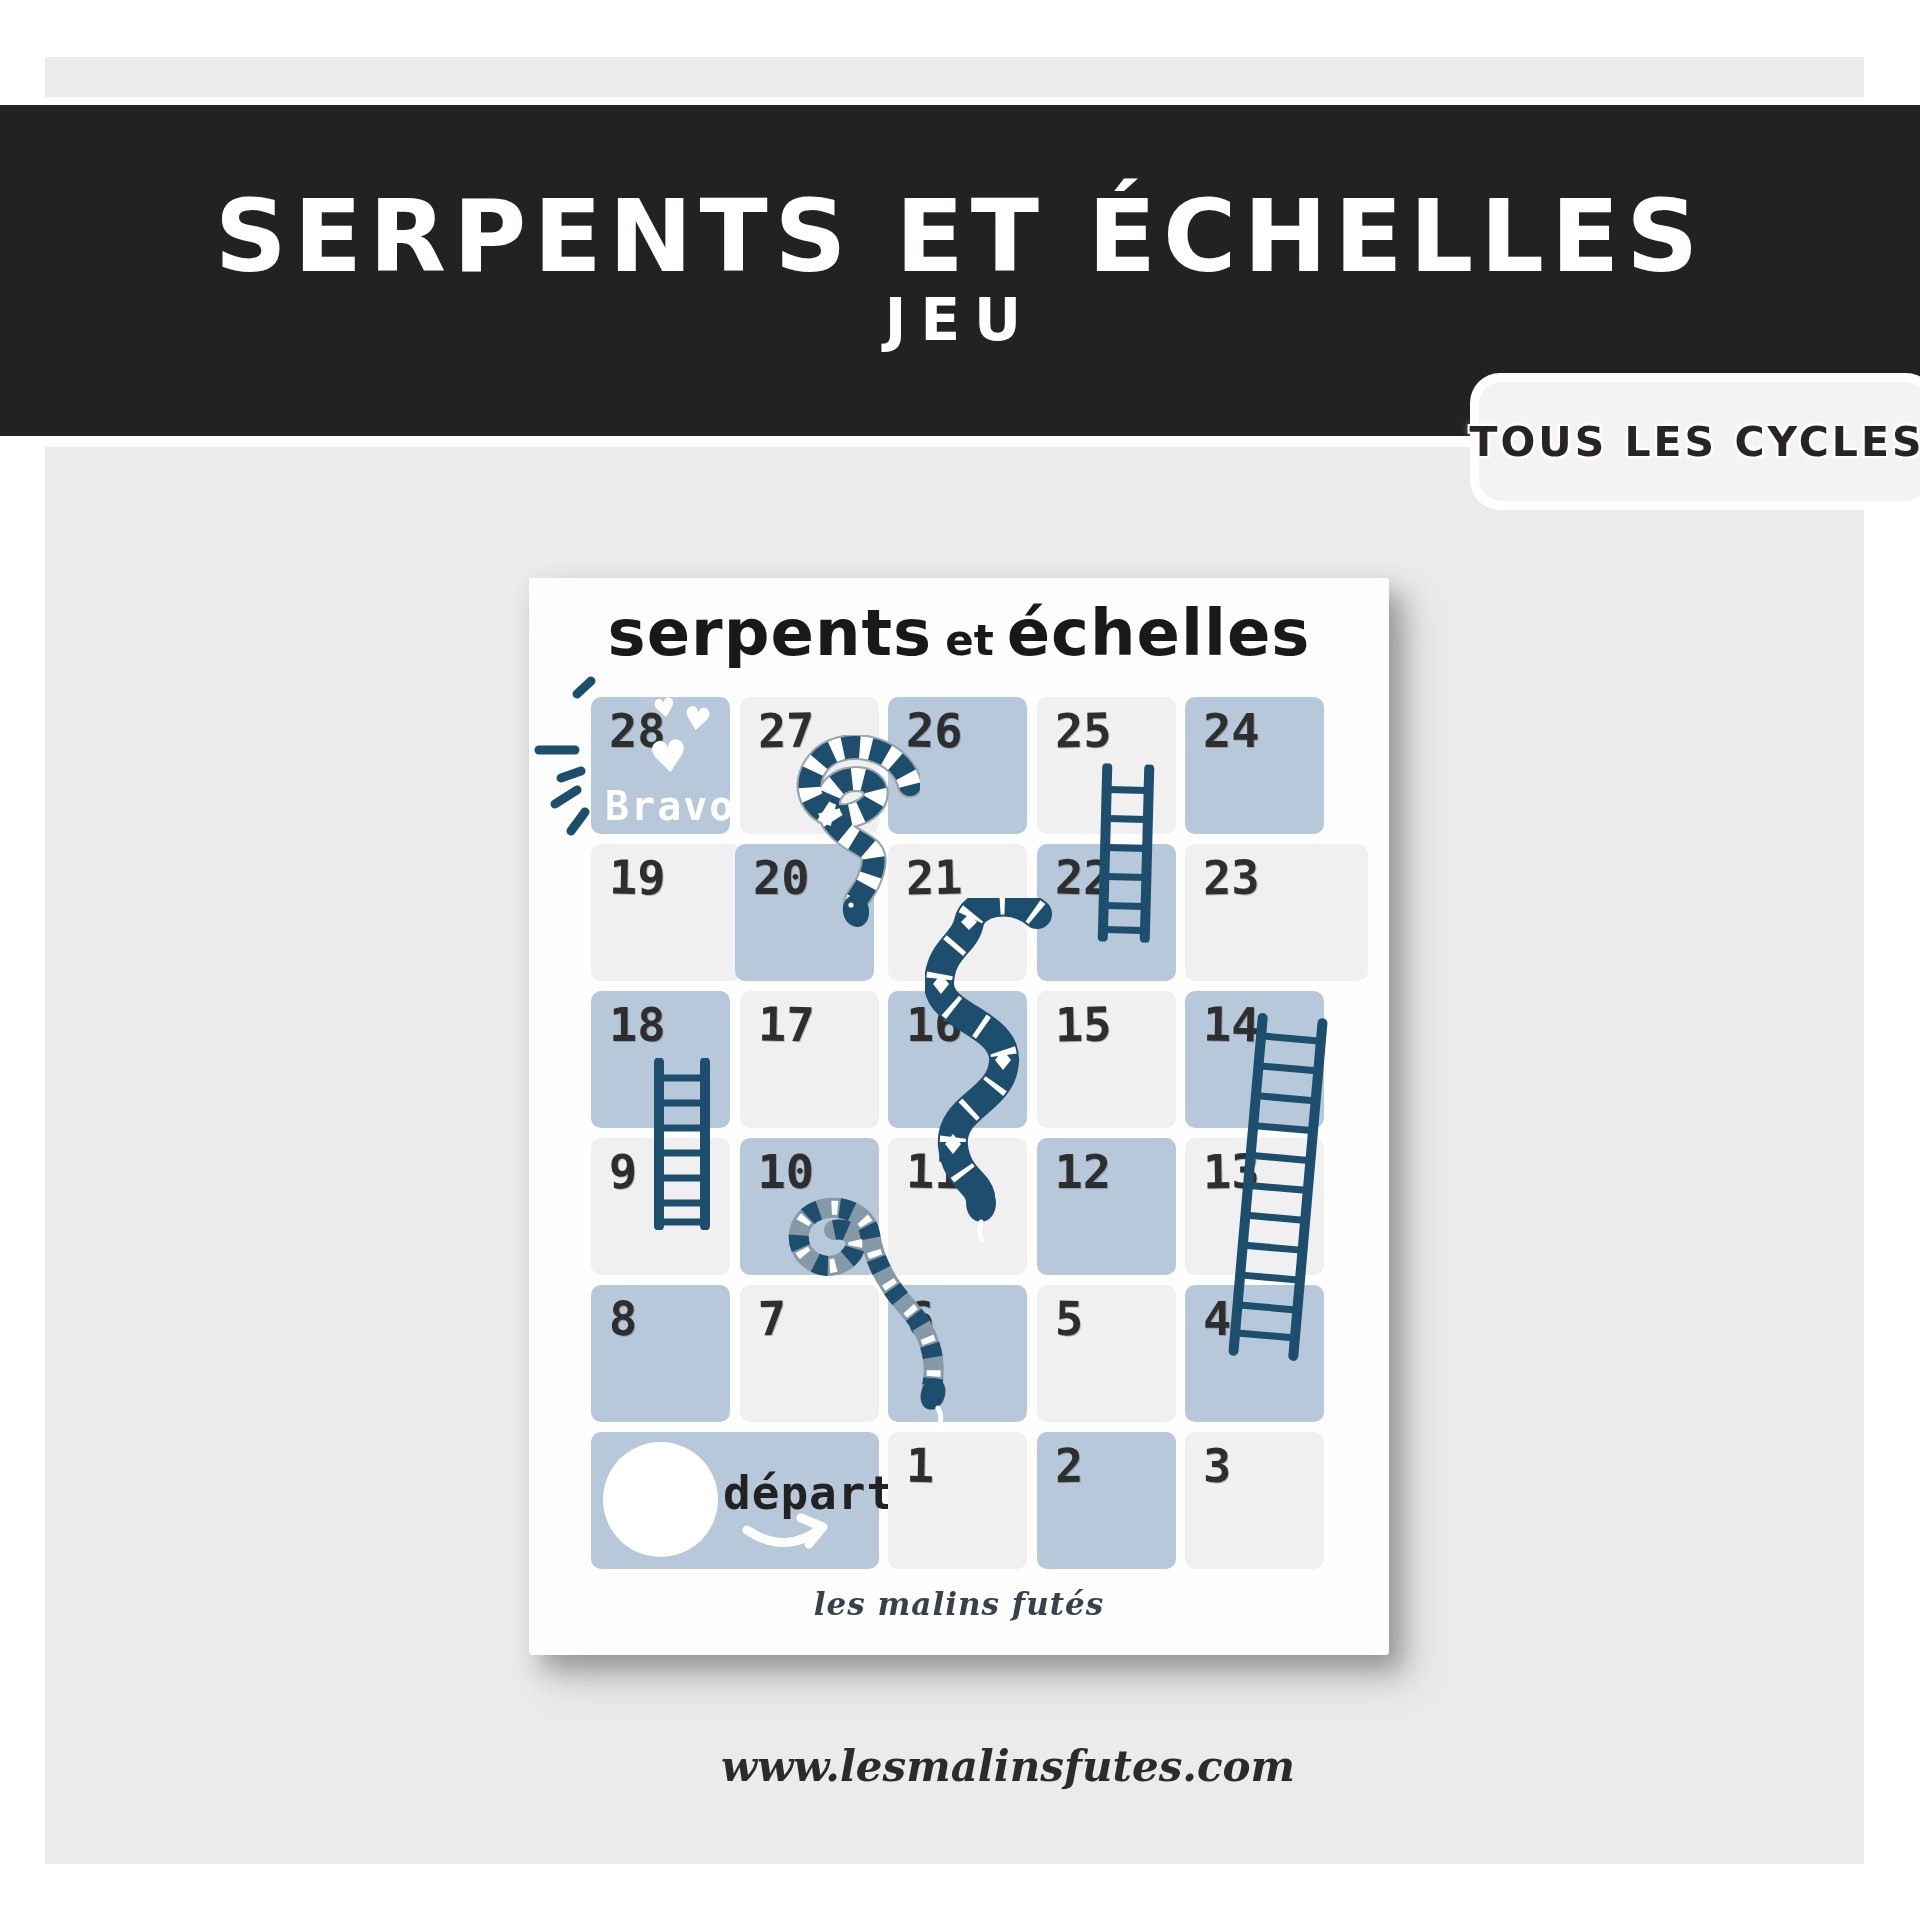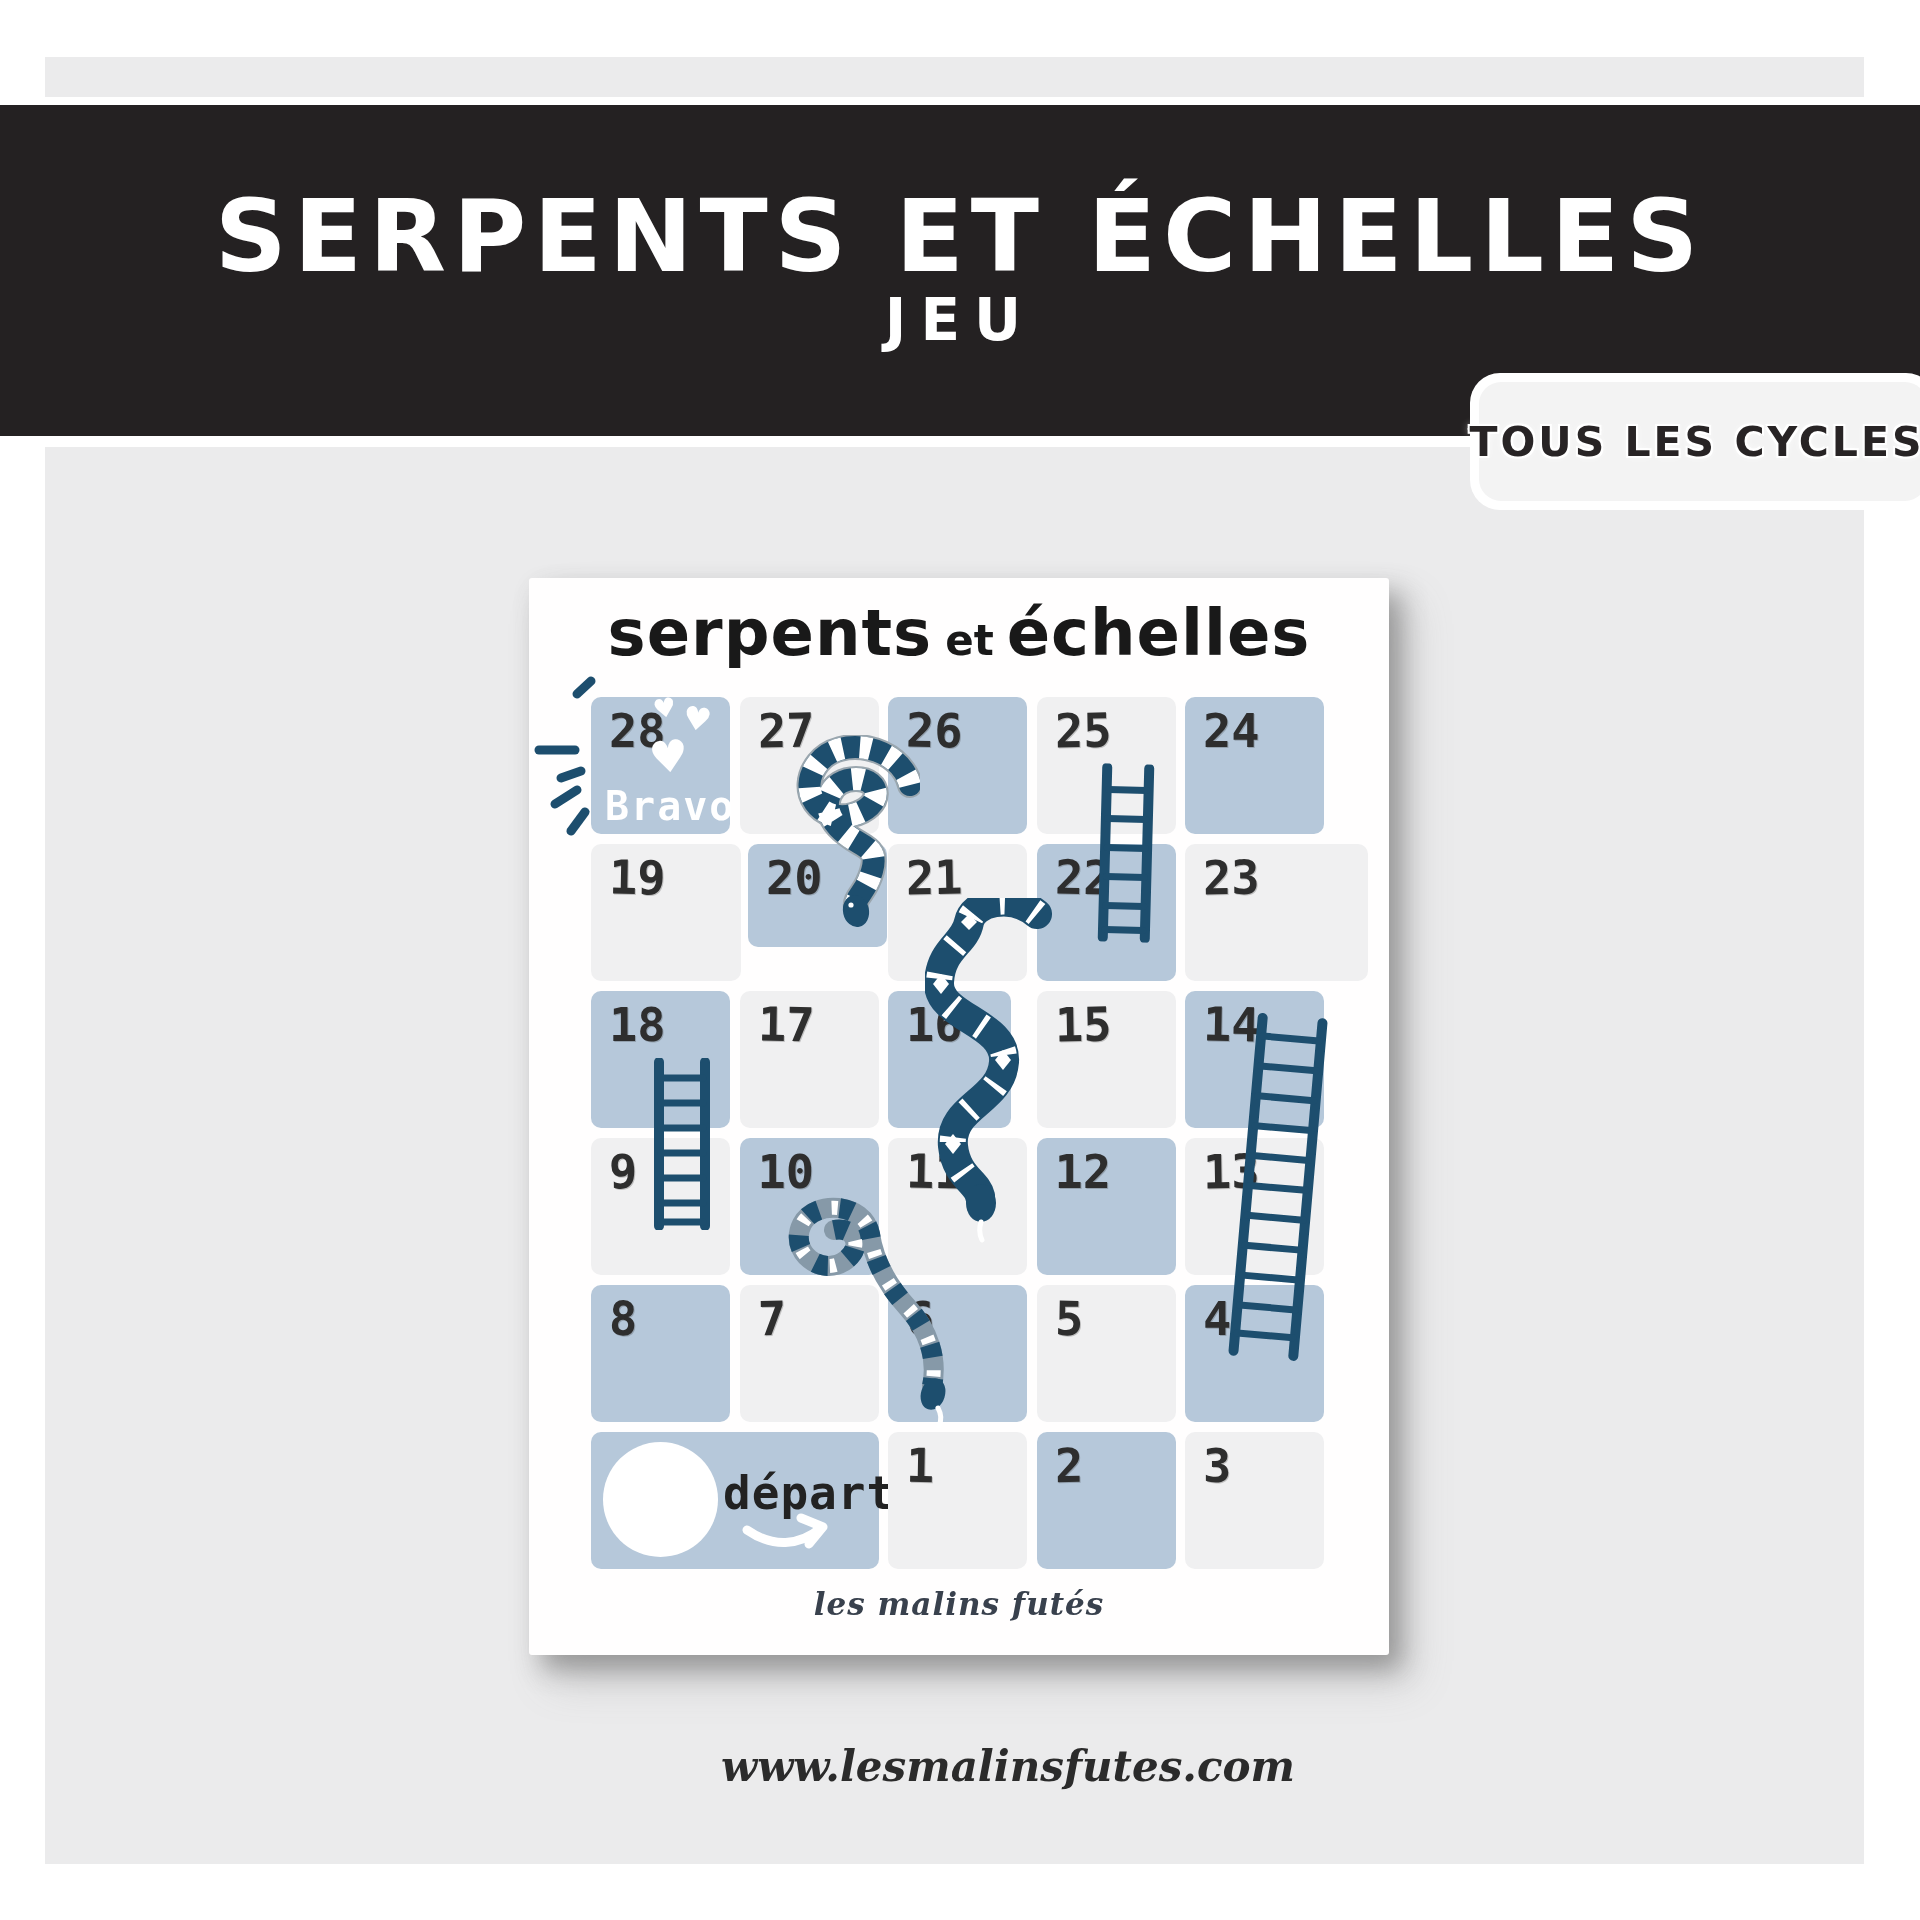--- a/index.html
+++ b/index.html
@@ -138,39 +138,39 @@
       </div>
       <div class="cell gray" style="left: 445.5px; top: 0px; width: 139px; height: 137px;">
         <span class="num">25</span>
       </div>
       <div class="cell blue" style="left: 594px; top: 0px; width: 139px; height: 137px;">
         <span class="num">24</span>
       </div>
       <div class="cell gray" style="left: 0px; top: 147px; width: 150px; height: 137px;">
         <span class="num">19</span>
       </div>
-      <div class="cell blue" style="left: 157px; top: 147px; width: 139px; height: 103px;">
+      <div class="cell blue" style="left: 144px; top: 147px; width: 139px; height: 137px;">
         <span class="num">20</span>
       </div>
       <div class="cell gray" style="left: 297px; top: 147px; width: 139px; height: 137px;">
         <span class="num">21</span>
       </div>
       <div class="cell blue" style="left: 445.5px; top: 147px; width: 139px; height: 137px;">
         <span class="num">22</span>
       </div>
       <div class="cell gray" style="left: 594px; top: 147px; width: 139px; height: 137px; padding-left: 44px;">
         <span class="num">23</span>
       </div>
       <div class="cell blue" style="left: 0px; top: 294px; width: 139px; height: 137px;">
         <span class="num">18</span>
       </div>
       <div class="cell gray" style="left: 148.5px; top: 294px; width: 139px; height: 137px;">
         <span class="num">17</span>
       </div>
-      <div class="cell blue" style="left: 297px; top: 294px; width: 123px; height: 137px;">
+      <div class="cell blue" style="left: 297px; top: 294px; width: 123px; height: 137px; padding-left: 16px;">
         <span class="num">16</span>
       </div>
       <div class="cell gray" style="left: 445.5px; top: 294px; width: 139px; height: 137px;">
         <span class="num">15</span>
       </div>
       <div class="cell blue" style="left: 594px; top: 294px; width: 139px; height: 137px;">
         <span class="num">14</span>
       </div>
       <div class="cell gray" style="left: 0px; top: 441px; width: 139px; height: 137px;">
         <span class="num">9</span>

